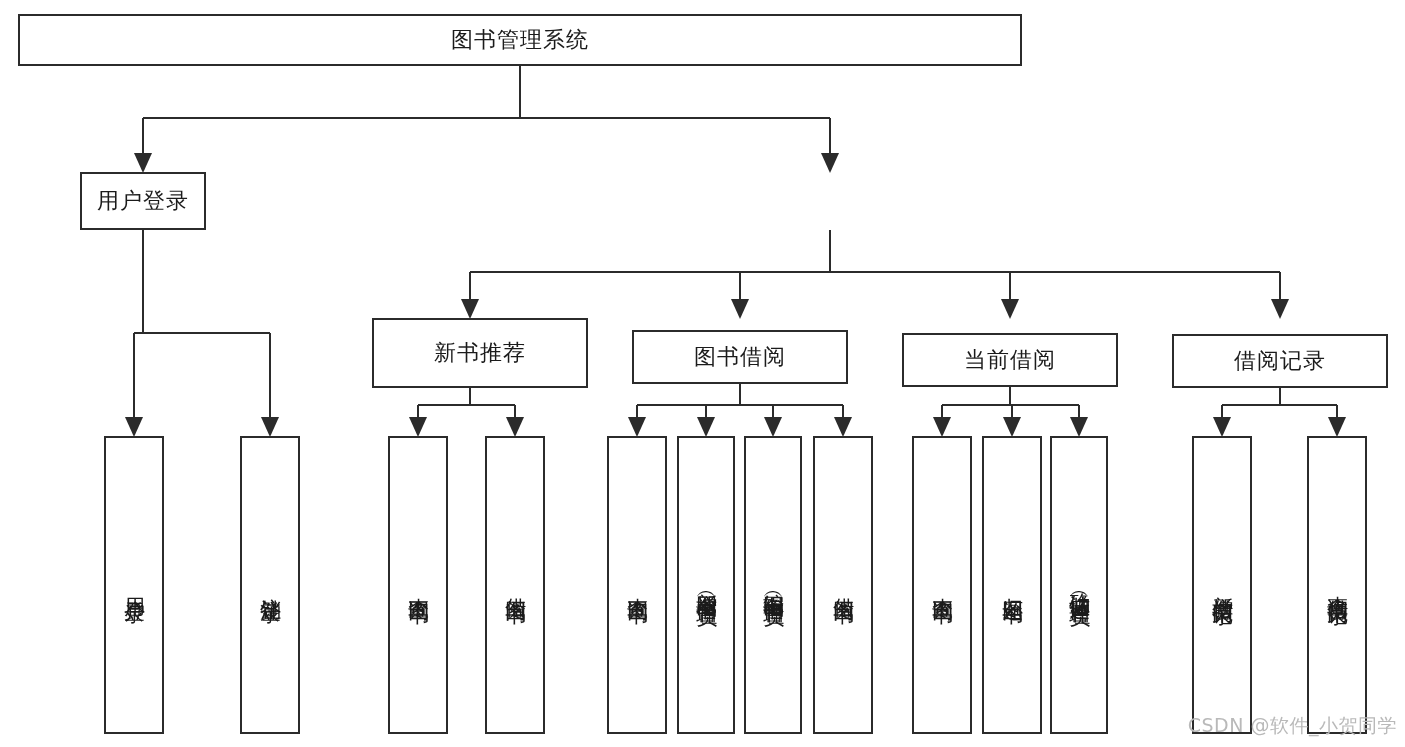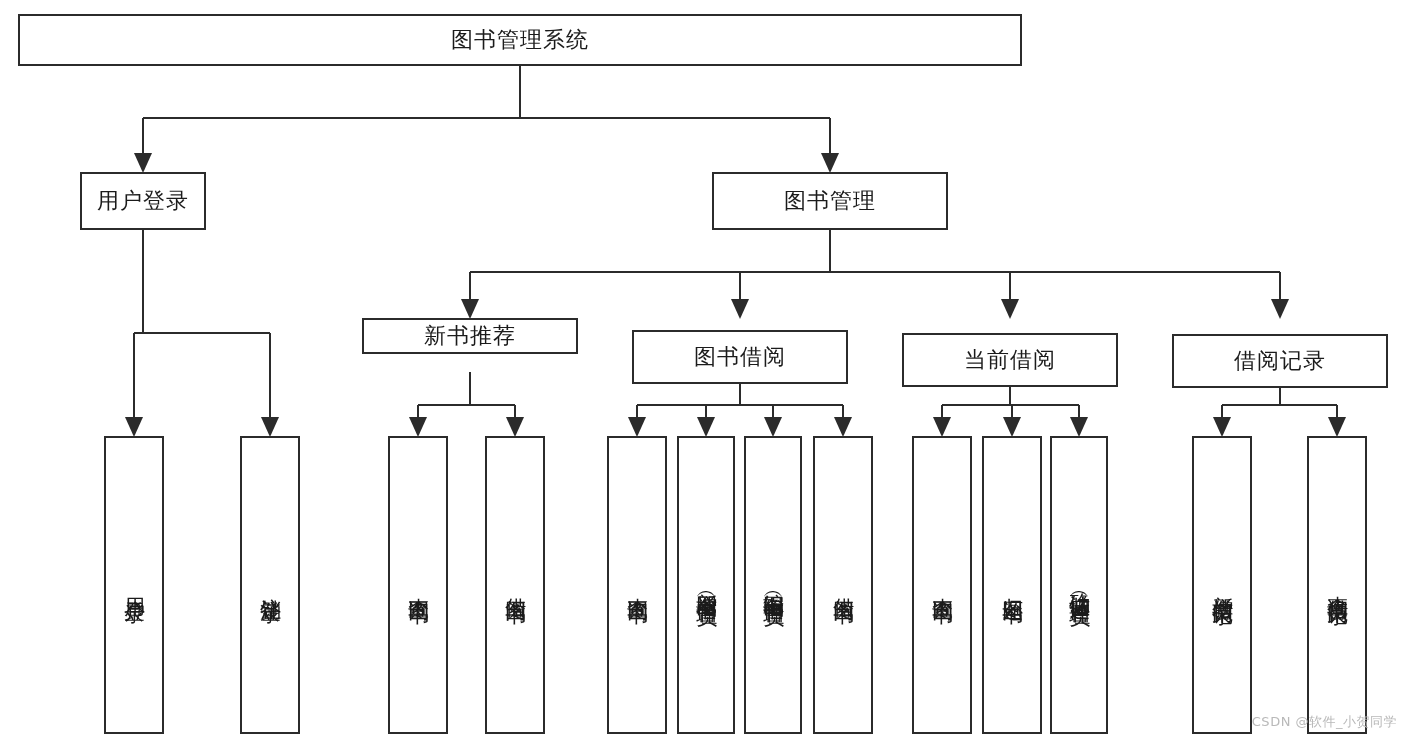--- a/index.html
+++ b/index.html
@@ -54,22 +54,22 @@
     font-size: 21px;
     line-height: 1.32;
     letter-spacing: 2px;
     text-align: center;
     white-space: nowrap;
     max-height: 100%;
   }
   #watermark {
     position: absolute;
     right: 8px;
-    bottom: 16px;
-    font-size: 13px;
+    bottom: 8px;
+    font-size: 19px;
     color: #b9b9b9;
     letter-spacing: 0.5px;
     white-space: nowrap;
     user-select: none;
   }
 </style>
 </head>
 <body>
 
 <div id="diagram-root">
@@ -129,25 +129,22 @@
       <path d="M 1328 417 L 1346 417 L 1337 437 Z" fill="#2b2b2b"></path>
     </svg>
 
   <div class="node node-h" style="left: 18px; top: 14px; width: 1004px; height: 52px;">
     <span class="node-label">图书管理系统</span>
   </div>
 
   <div class="node node-h" style="left: 80px; top: 172px; width: 126px; height: 58px;">
     <span class="node-label">用户登录</span>
   </div>
-  <div class="node node-h" style="left: 712px; top: 172px; width: 236px; height: 58px;">
-    <span class="node-label">图书管理</span>
-  </div>
-
-  <div class="node node-h" style="left: 362px; top: 318px; width: 216px; height: 36px;">
+
+  <div class="node node-h" style="left: 372px; top: 318px; width: 216px; height: 70px;">
     <span class="node-label">新书推荐</span>
   </div>
   <div class="node node-h" style="left: 632px; top: 330px; width: 216px; height: 54px;">
     <span class="node-label">图书借阅</span>
   </div>
   <div class="node node-h" style="left: 902px; top: 333px; width: 216px; height: 54px;">
     <span class="node-label">当前借阅</span>
   </div>
   <div class="node node-h" style="left: 1172px; top: 334px; width: 216px; height: 54px;">
     <span class="node-label">借阅记录</span>

